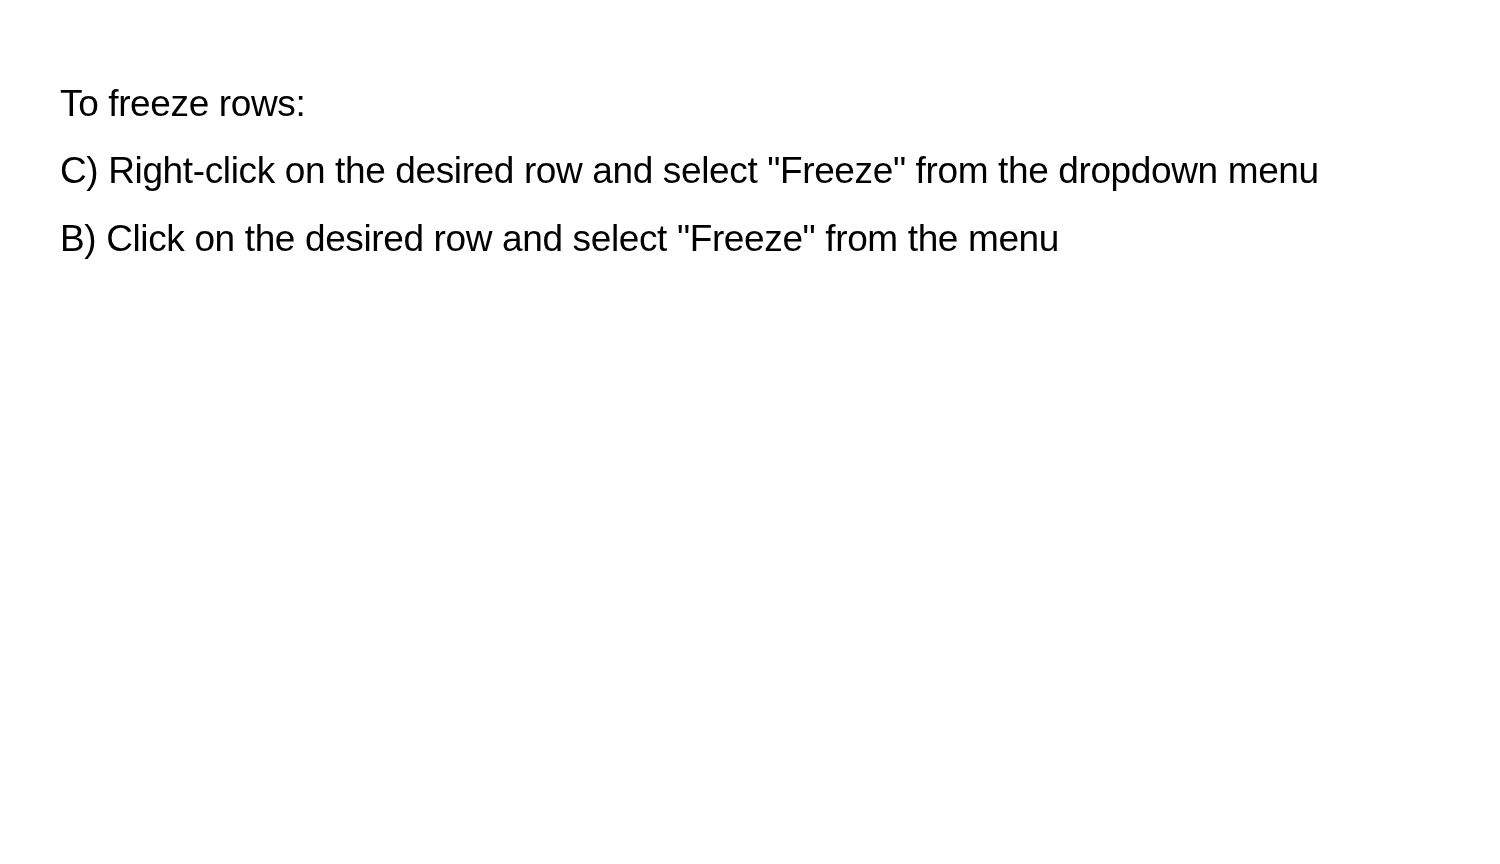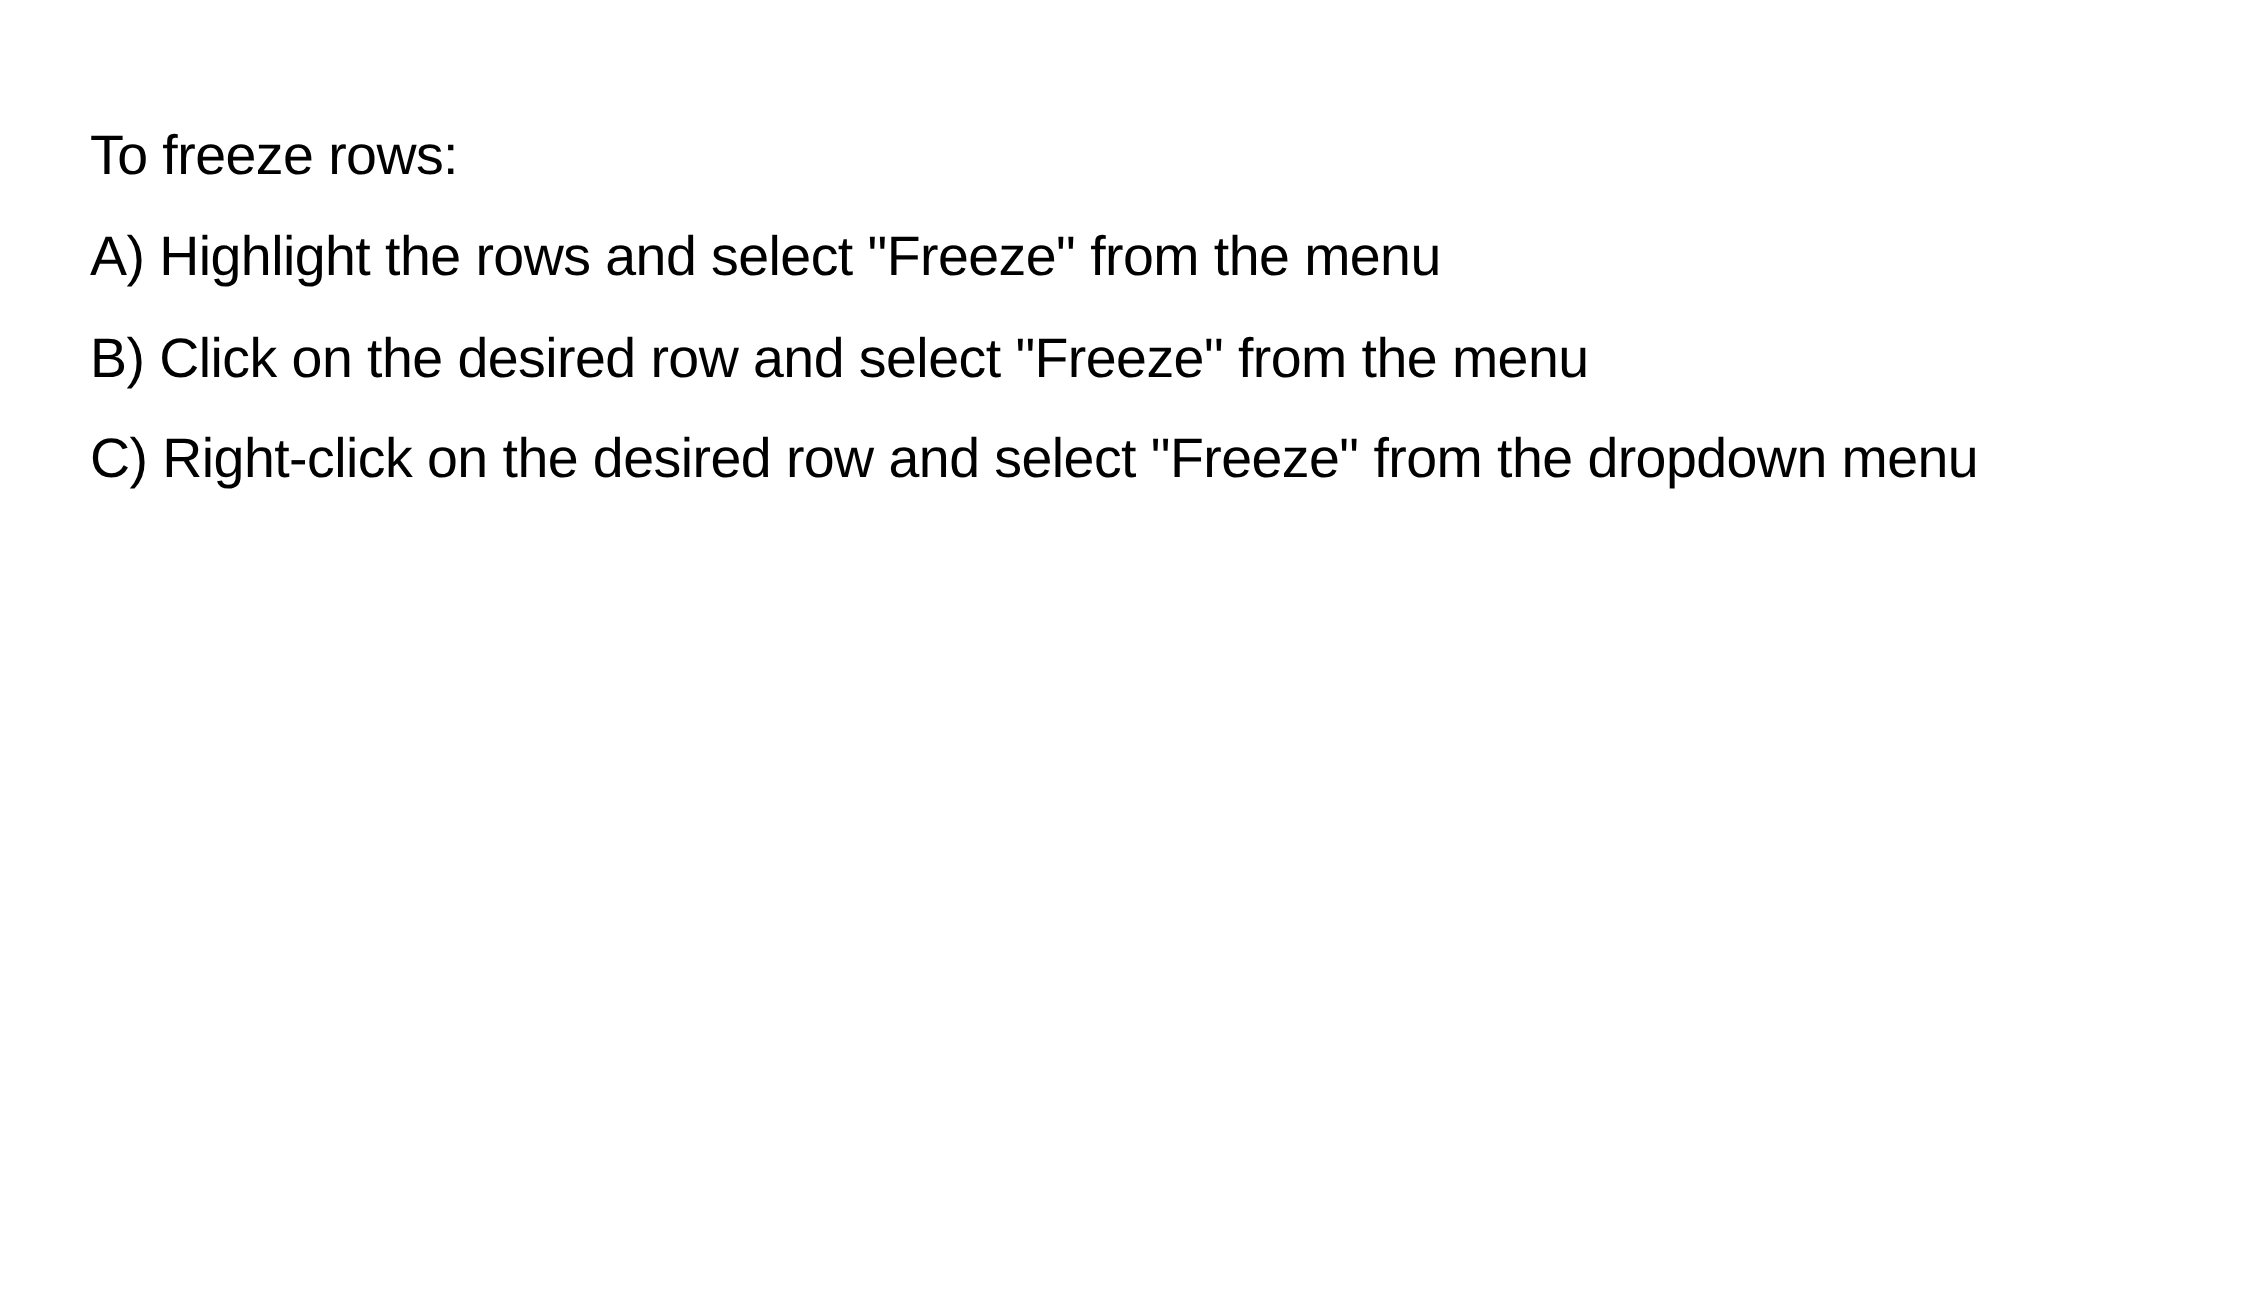--- a/index.html
+++ b/index.html
@@ -25,16 +25,15 @@
     }
     .option {
       display: block;
     }
   </style>
 </head>
 <body>
 
 <div class="content">
   <span class="question-stem">To freeze rows:</span>
-  <span class="option">A) Highlight the rows and select "Freeze" from the menu</span>
+  <span class="option">C) Right-click on the desired row and select "Freeze" from the dropdown menu</span>
   <span class="option">B) Click on the desired row and select "Freeze" from the menu</span>
-  <span class="option">C) Right-click on the desired row and select "Freeze" from the dropdown menu</span>
 </div>
 
 </body></html>

